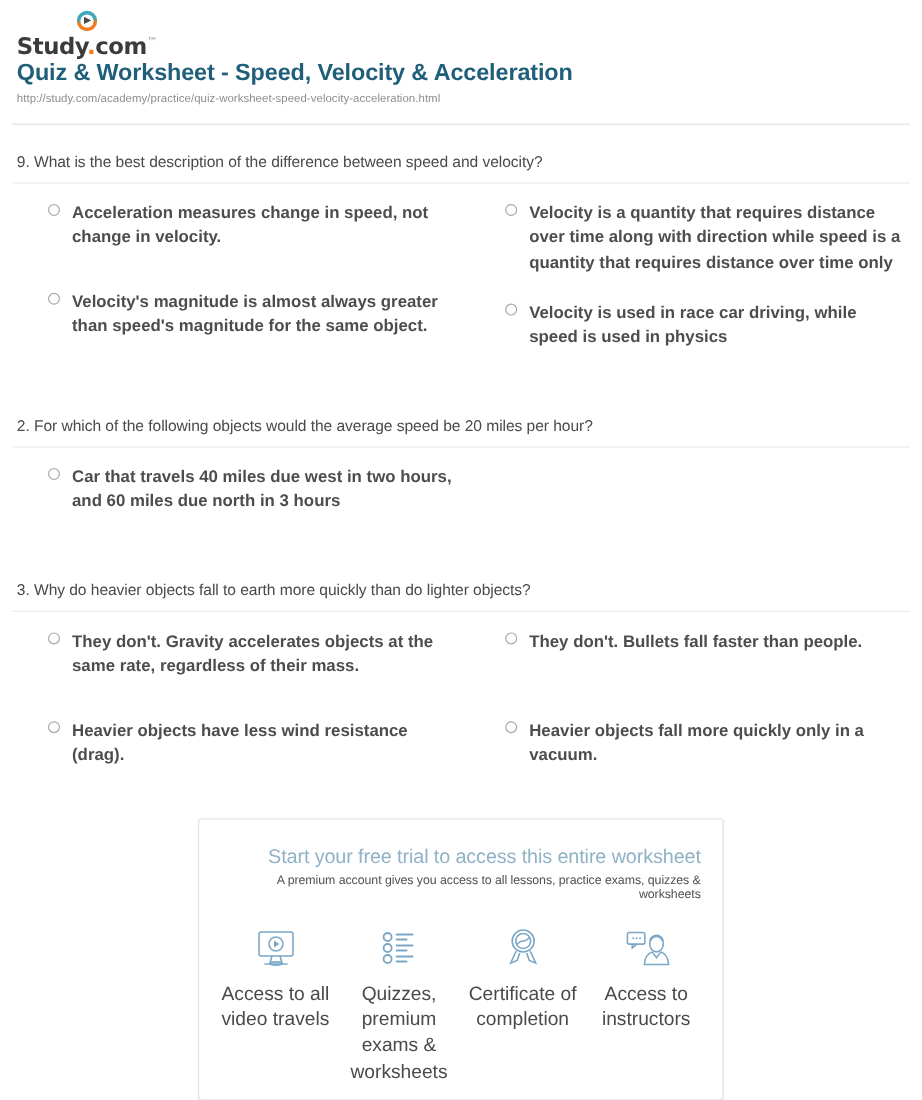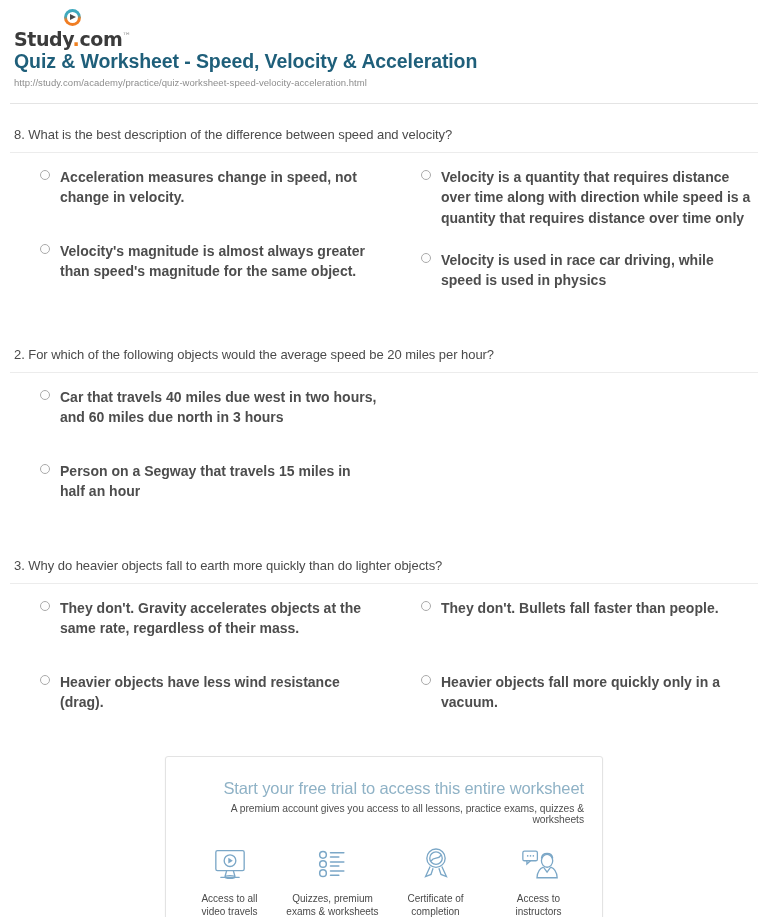--- a/index.html
+++ b/index.html
@@ -183,21 +183,21 @@
   .feature { text-align: center; }
   .feature-icon {
     height: 42px;
     display: flex;
     align-items: center;
     justify-content: center;
   }
   .feature-icon svg { display: block; }
   .feature-label {
     margin-top: 7px;
-    font-size: 10px;
+    font-size: 16px;
     line-height: 1.35;
     color: #4a4a4a;
   }
 </style>
 </head>
 <body>
 
 <div class="page">
 
   <div class="masthead">
@@ -209,21 +209,21 @@
 
   <div class="title-block">
     <h1 class="page-title">Quiz &amp; Worksheet - Speed, Velocity &amp; Acceleration</h1>
     <div class="page-url">http://study.com/academy/practice/quiz-worksheet-speed-velocity-acceleration.html</div>
   </div>
   <div class="rule"></div>
 
   <div class="questions">
 
     <div class="question-block">
-      <div class="question-text">8. What is the best description of the difference between speed and velocity?</div>
+      <div class="question-text">9. What is the best description of the difference between speed and velocity?</div>
       <div class="q-rule"></div>
       <div class="answers">
         <div class="answer-col">
           <div class="answer tall">
             <span class="radio"></span>
             <span class="answer-text">Acceleration measures change in speed, not change in velocity.</span>
           </div>
           <div class="answer tall">
             <span class="radio"></span>
             <span class="answer-text">Velocity's magnitude is almost always greater than speed's magnitude for the same object.</span>
@@ -243,24 +243,20 @@
     </div>
 
     <div class="question-block">
       <div class="question-text">2. For which of the following objects would the average speed be 20 miles per hour?</div>
       <div class="q-rule"></div>
       <div class="answers">
         <div class="answer-col">
           <div class="answer tall">
             <span class="radio"></span>
             <span class="answer-text">Car that travels 40 miles due west in two hours, and 60 miles due north in 3 hours</span>
-          </div>
-          <div class="answer tall">
-            <span class="radio"></span>
-            <span class="answer-text">Person on a Segway that travels 15 miles in half an hour</span>
           </div>
         </div>
       </div>
     </div>
 
     <div class="question-block">
       <div class="question-text">3. Why do heavier objects fall to earth more quickly than do lighter objects?</div>
       <div class="q-rule"></div>
       <div class="answers">
         <div class="answer-col">

